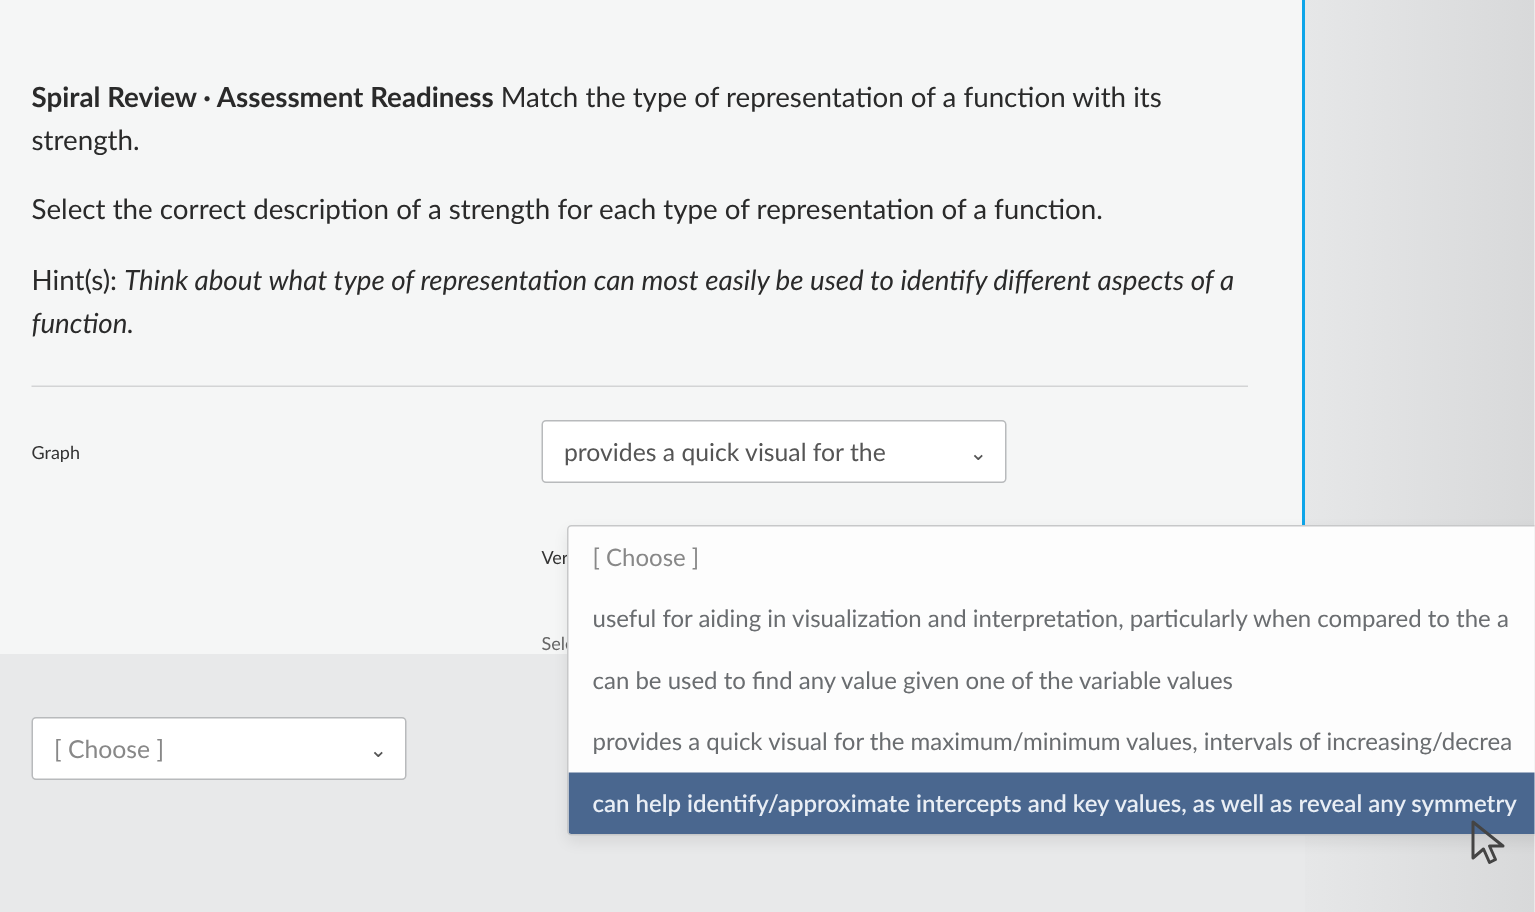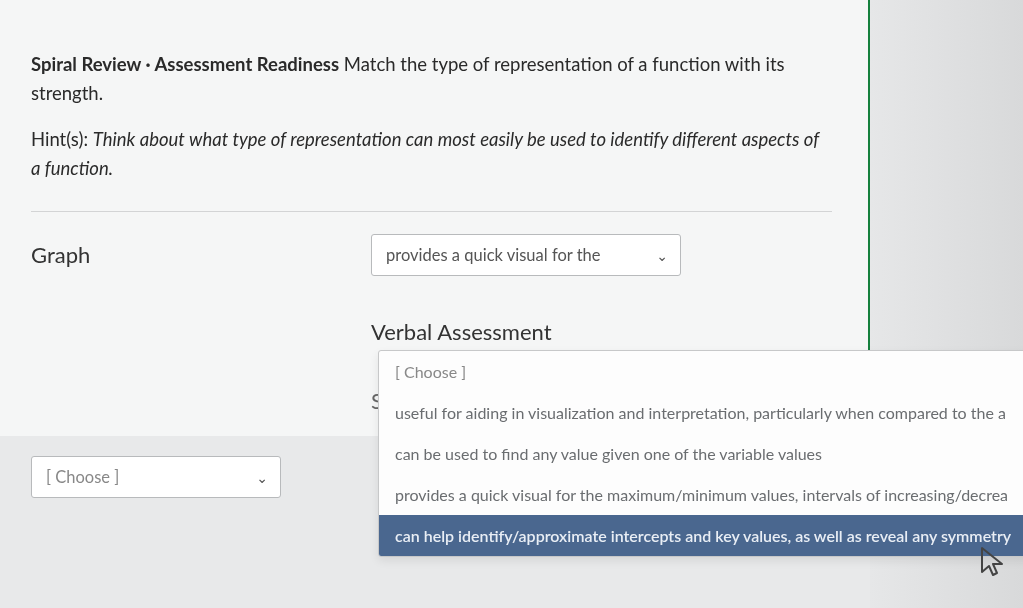--- a/index.html
+++ b/index.html
@@ -10,39 +10,39 @@
     color: #2d2d2d;
     position: relative;
   }
   .card {
     position: absolute;
     left: 0;
     top: 0;
     width: 870px;
     height: 436px;
     background: #f5f6f6;
-    border-right: 2px solid #15803d;
-    padding: 50px 36px 0 31px;
+    border-right: 2px solid #0ea5e9;
+    padding: 50px 36px 0 21px;
   }
   .intro p { margin-bottom: 18px; line-height: 1.55; font-size: 18.5px; color: #2a2a2a; }
   .intro .bold { font-weight: 700; }
   .intro .hint-label { font-weight: 400; font-style: normal; }
   .intro .hint-body { font-style: italic; }
   .divider {
     border: none;
     border-top: 1.5px solid #d3d4d5;
     margin: 28px 0 22px 0;
   }
   .match-grid {
     display: grid;
     grid-template-columns: 340px 1fr;
     row-gap: 42px;
     align-items: center;
   }
-  .row-label { font-size: 22px; color: #333; }
+  .row-label { font-size: 12px; color: #333; }
   .select-box {
     border: 1.5px solid #b8babc;
     border-radius: 3px;
     background: #fff;
     padding: 10px 34px 10px 14px;
     font-size: 16.5px;
     color: #555;
     width: 310px;
     position: relative;
     display: flex;
@@ -106,20 +106,21 @@
 <body>
 
 <div class="right-fade"></div>
 
 <div class="card">
 
   <div class="intro">
     <p>
       <span class="bold">Spiral Review · Assessment Readiness</span><span> Match the type of representation of a function with its strength.</span>
     </p>
+    <p>Select the correct description of a strength for each type of representation of a function.</p>
     <p>
       <span class="hint-label">Hint(s): </span><span class="hint-body">Think about what type of representation can most easily be used to identify different aspects of a function.</span>
     </p>
   </div>
 
   <hr class="divider">
 
   <div class="match-grid">
 
     <div class="row-label">Graph</div>

